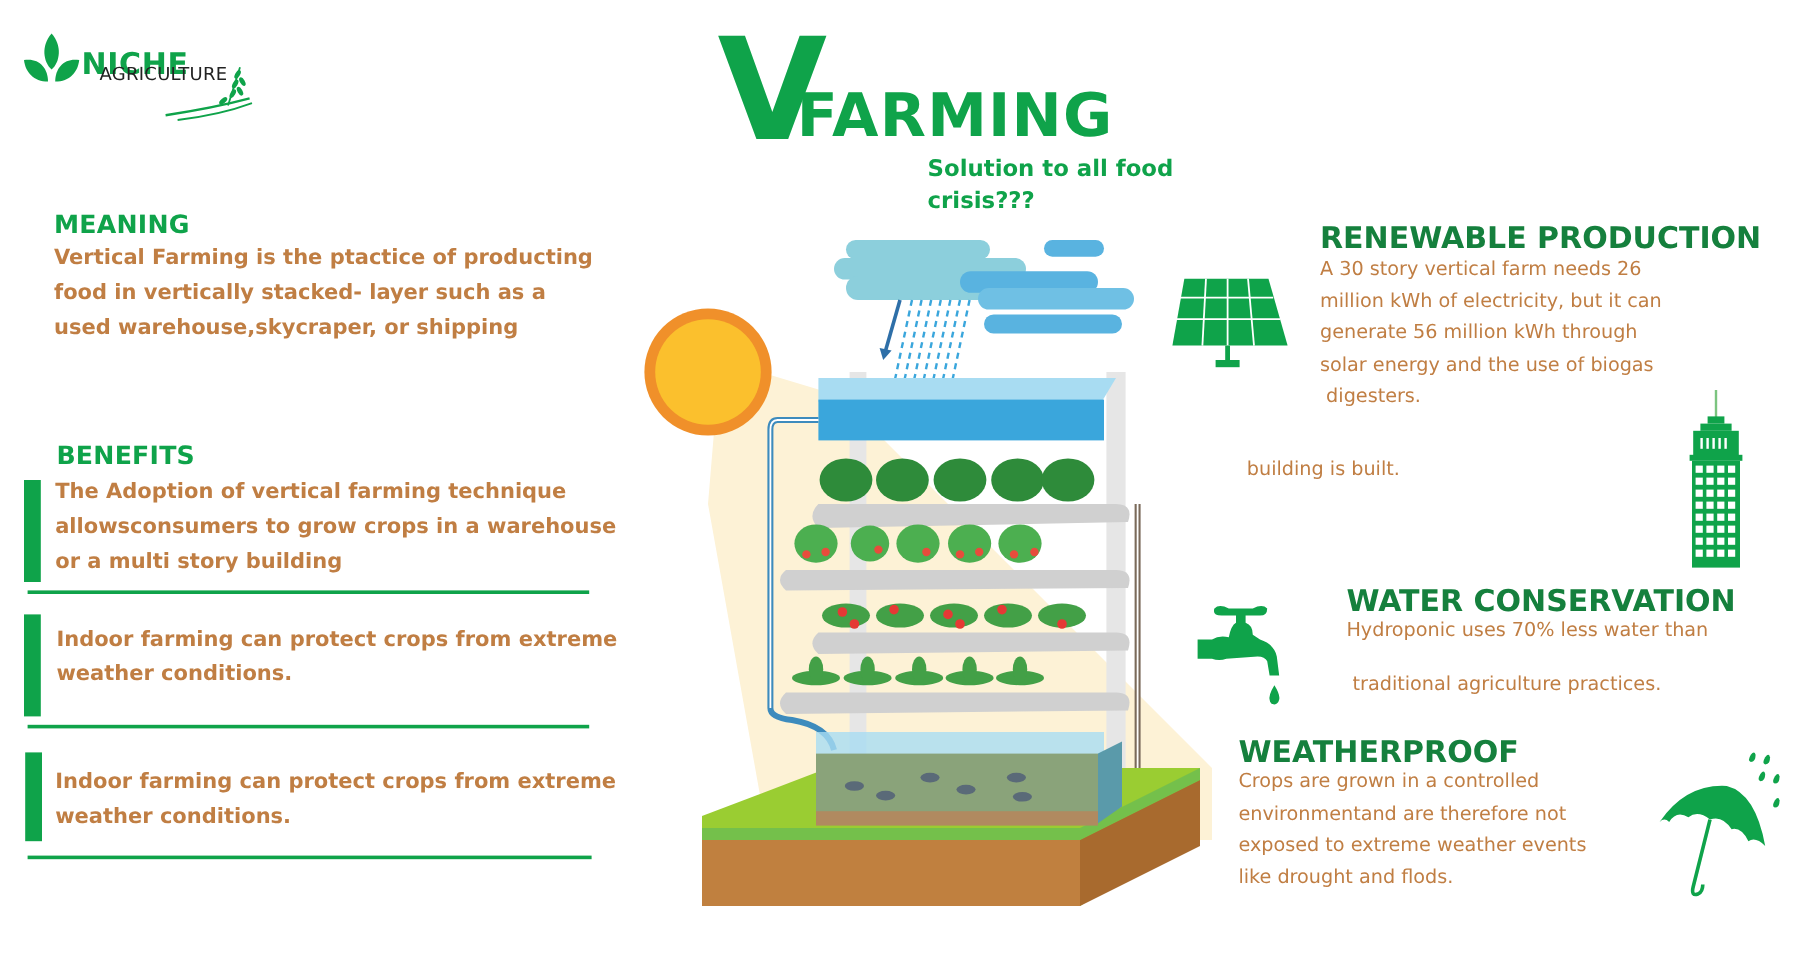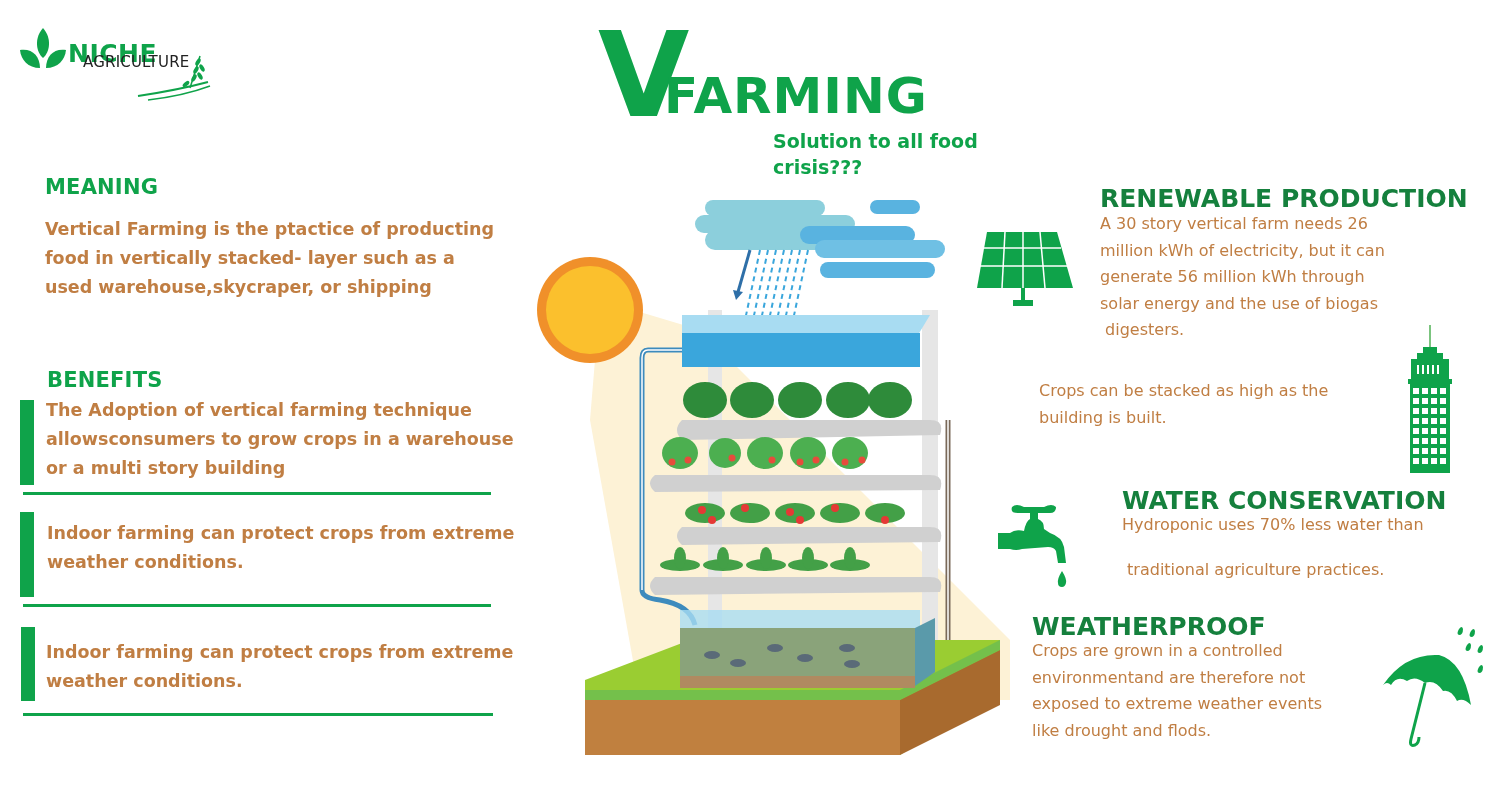--- a/index.html
+++ b/index.html
@@ -57,21 +57,21 @@
   <div class="abs title-v" style="left:0; top:-2px;">V</div>
   <div class="abs title-rest" style="left:66px; top:50px;">FARMING</div>
 </div>
 <div class="abs subtitle" style="left:773px; top:128px;">
   <div>Solution to all food</div>
   <div>crisis???</div>
 </div>
 
 <div class="abs" style="left:45px; top:175px; width:510px;">
   <div class="heading">MEANING</div>
-  <div class="body-text" style="margin-top:16px;">
+  <div class="body-text" style="margin-top:2px;">
     <div>Vertical Farming is the ptactice of producting</div>
     <div>food in vertically stacked- layer such as a</div>
     <div>used warehouse,skycraper, or shipping</div>
   </div>
 </div>
 
 <div class="abs heading" style="left:47px; top:368px;">BENEFITS</div>
 
 <div class="benefit-bar" style="left:20px; top:400px; height:85px;"></div>
 <div class="abs body-text" style="left:46px; top:396px; width:520px;">
@@ -239,21 +239,20 @@
     <div>A 30 story vertical farm needs 26</div>
     <div>million kWh of electricity, but it can</div>
     <div>generate 56 million kWh through</div>
     <div>solar energy and the use of biogas</div>
     <div style="white-space:pre;"> digesters.</div>
   </div>
 </div>
 
 <div class="abs" style="left:1039px; top:378px; width:380px;">
   <div class="r-body" style="margin-top:0px;">
-    <div>Crops can be stacked as high as the</div>
     <div>building is built.</div>
   </div>
 </div>
 <svg class="abs" style="left:1405px; top:325px;" width="50" height="150" viewBox="0 0 50 150">
   <rect x="24" y="0" width="2" height="24" fill="#7bc47f"></rect>
   <rect x="18" y="22" width="14" height="6" fill="#0fa34a"></rect>
   <rect x="12" y="28" width="26" height="6" fill="#0fa34a"></rect>
   <rect x="6" y="34" width="38" height="22" fill="#0fa34a"></rect>
   <rect x="3" y="54" width="44" height="5" fill="#0fa34a"></rect>
   <rect x="5" y="59" width="40" height="89" fill="#0fa34a"></rect>

